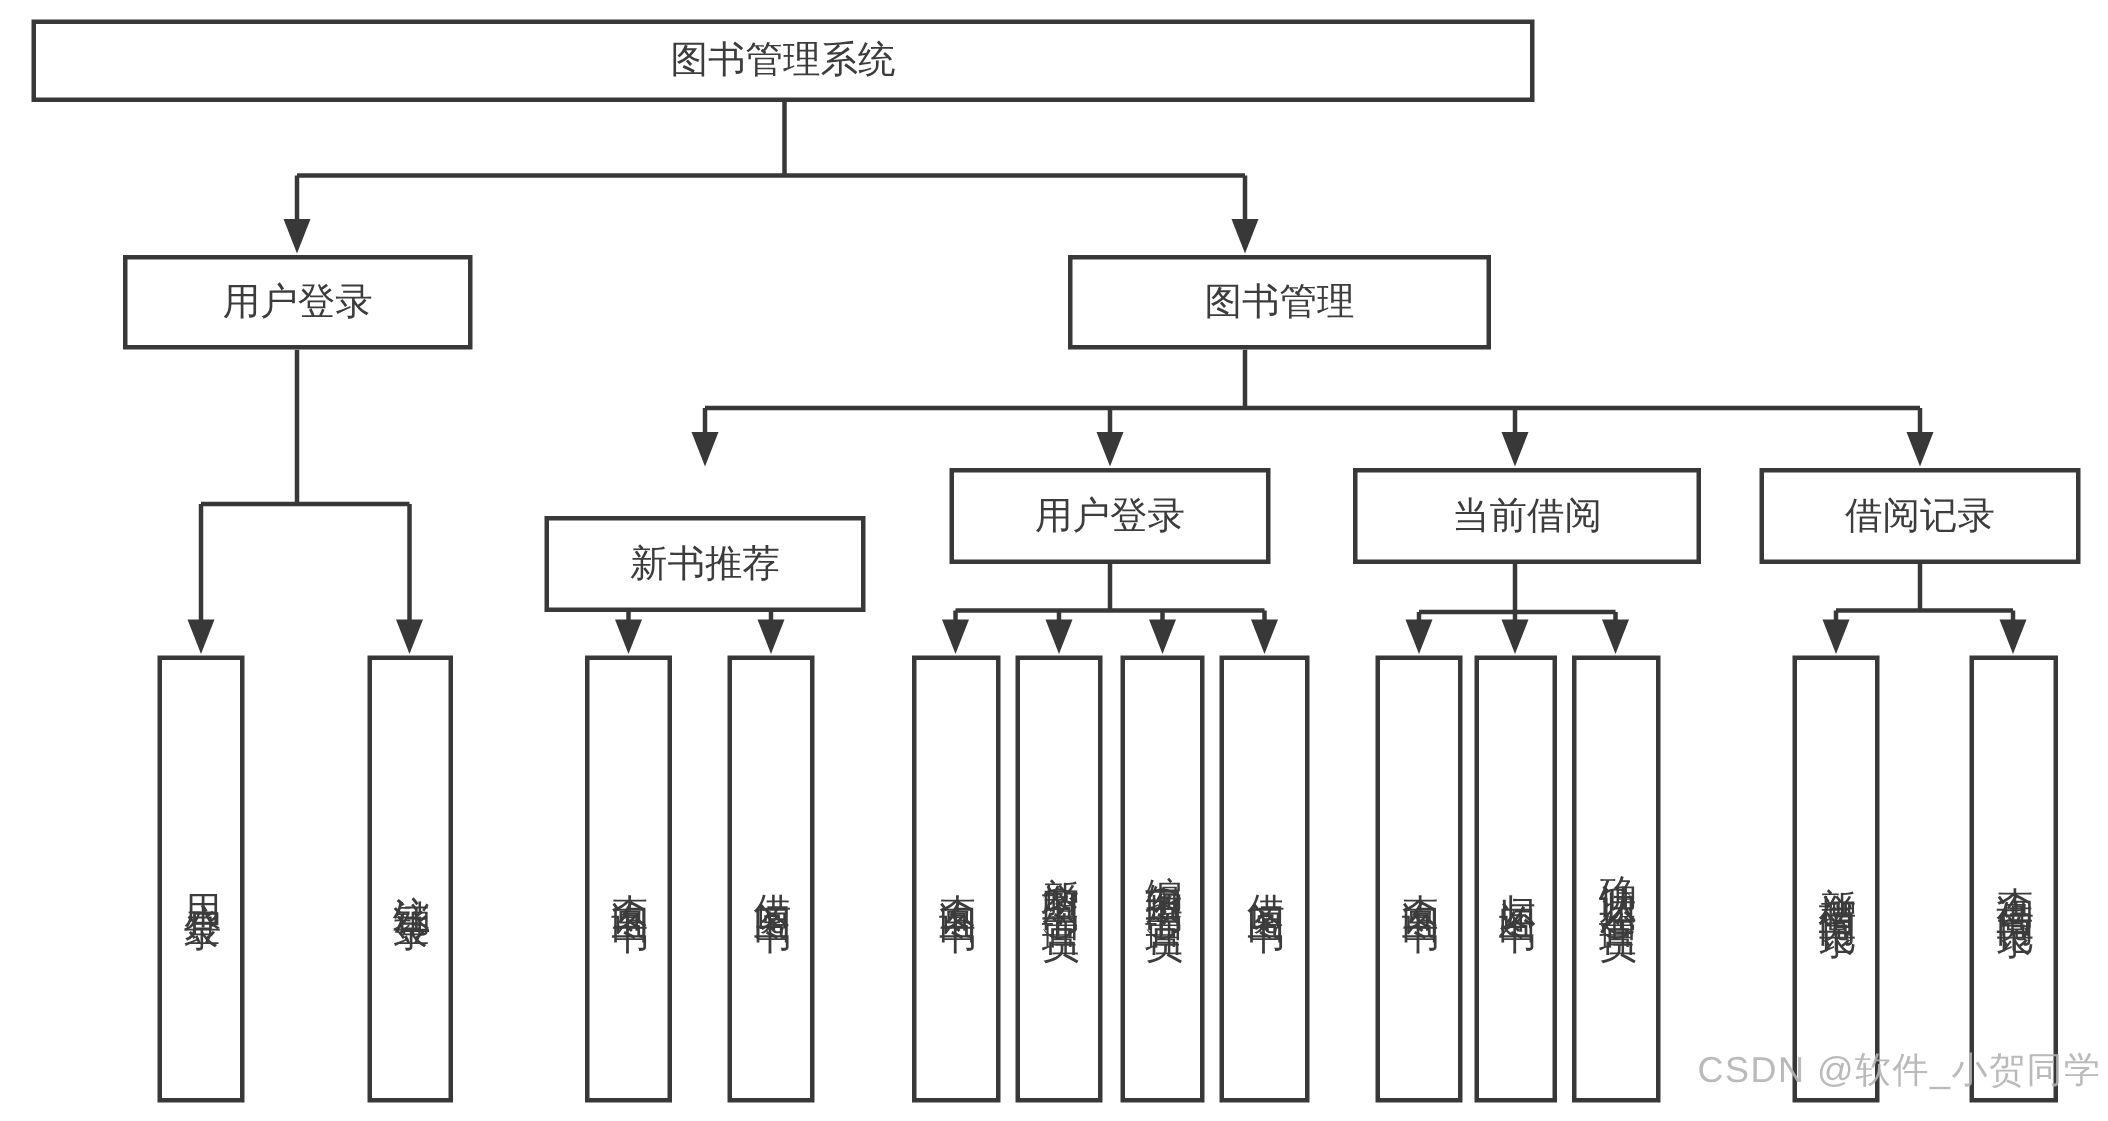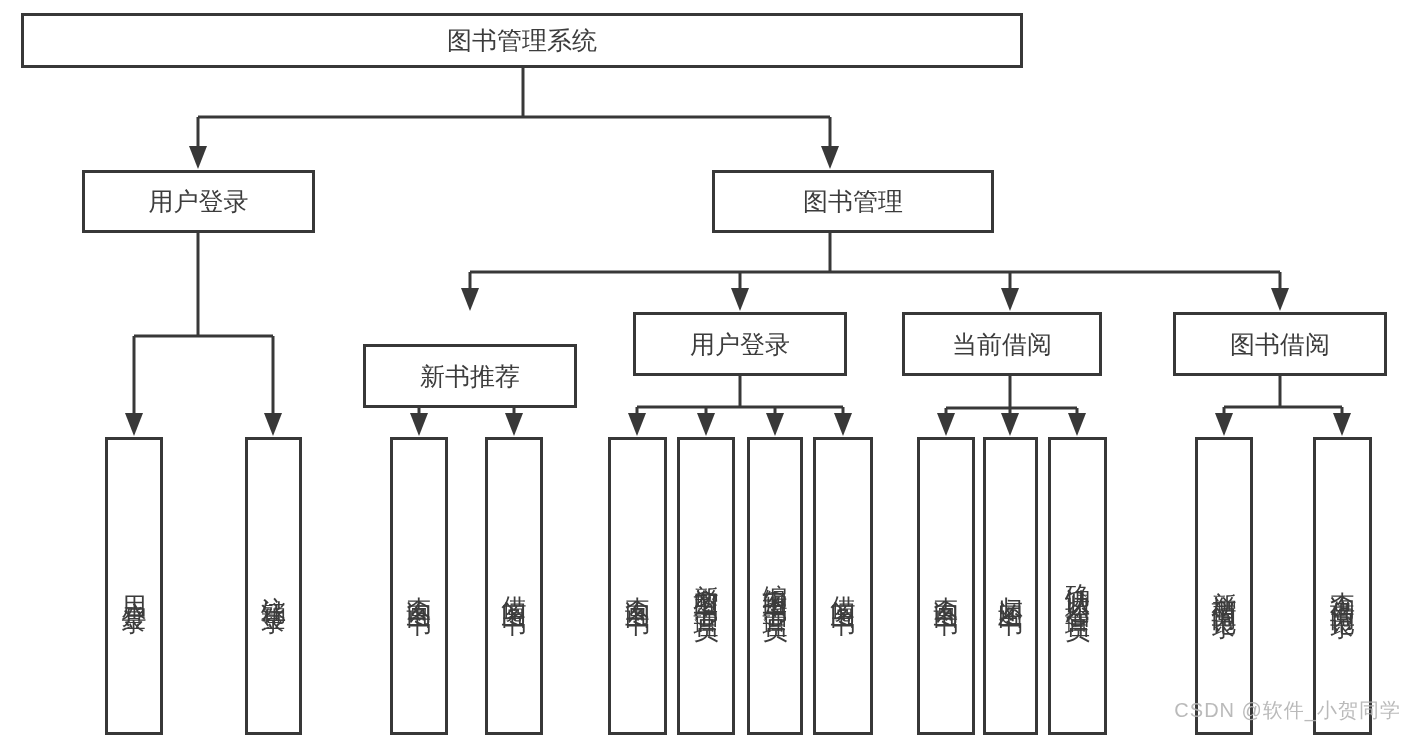--- a/index.html
+++ b/index.html
@@ -27,21 +27,21 @@
     writing-mode:vertical-rl;
     text-orientation:mixed;
     letter-spacing:5px;
     line-height:1;
     display:block;
   }
   .watermark{
     position:absolute;
     top:697px;
     right:4px;
-    font-size:20px;
+    font-size:24px;
     color:rgba(178,178,178,0.9);
     letter-spacing:1px;
     z-index:5;
     white-space:nowrap;
   }
 </style>
 </head>
 <body>
 
 <div class="stage">
@@ -125,25 +125,25 @@
   <div class="node lvl2" style="left:712px;width:282px;">
     <span>图书管理</span>
   </div>
 
   <div class="node lvl3" style="left:363px;width:214px;margin-top:32px;">
     <span>新书推荐</span>
   </div>
   <div class="node lvl3" style="left:633px;width:214px;">
     <span>用户登录</span>
   </div>
-  <div class="node lvl3" style="left:902px;width:200px;">
+  <div class="node lvl3" style="left:902px;width:232px;">
     <span>当前借阅</span>
   </div>
   <div class="node lvl3" style="left:1173px;width:214px;">
-    <span>图书借阅</span>
+    <span>借阅记录</span>
   </div>
 
   <div class="node leaf" style="left:105px;width:58px;">
     <span class="vtext">用户登录</span>
   </div>
   <div class="node leaf" style="left:245px;width:57px;">
     <span class="vtext">注销登录</span>
   </div>
 
   <div class="node leaf" style="left:390px;width:58px;">

